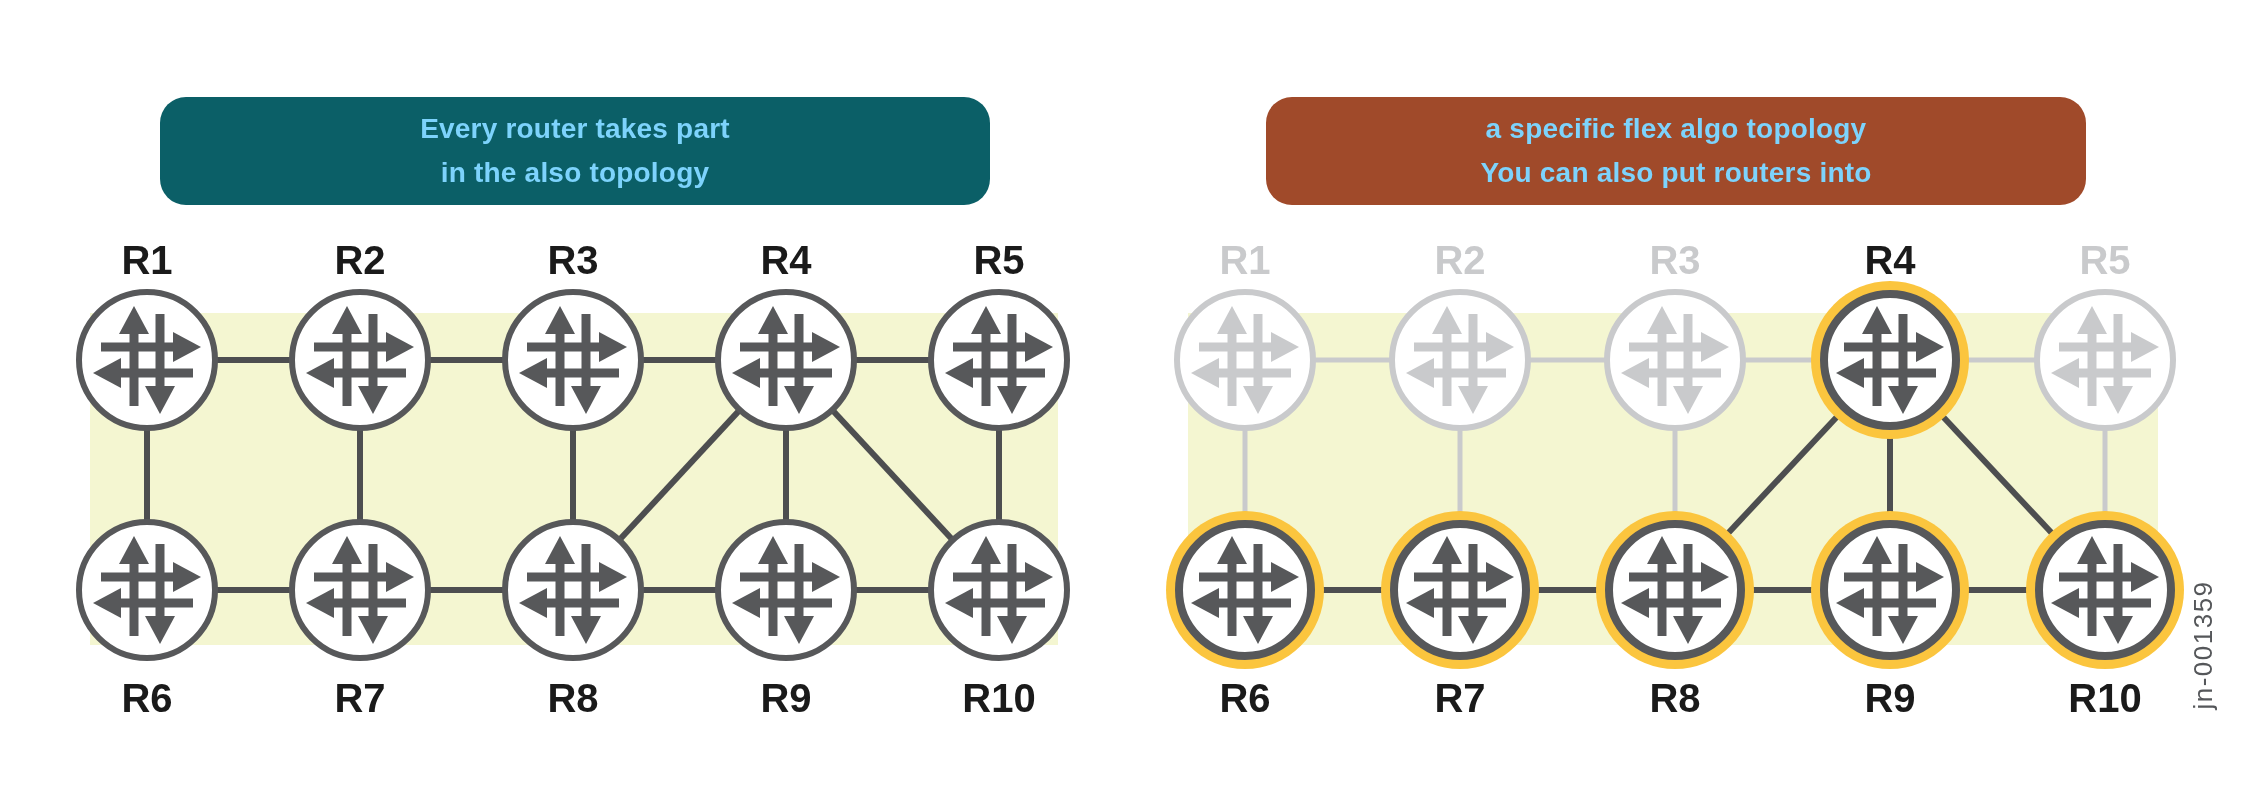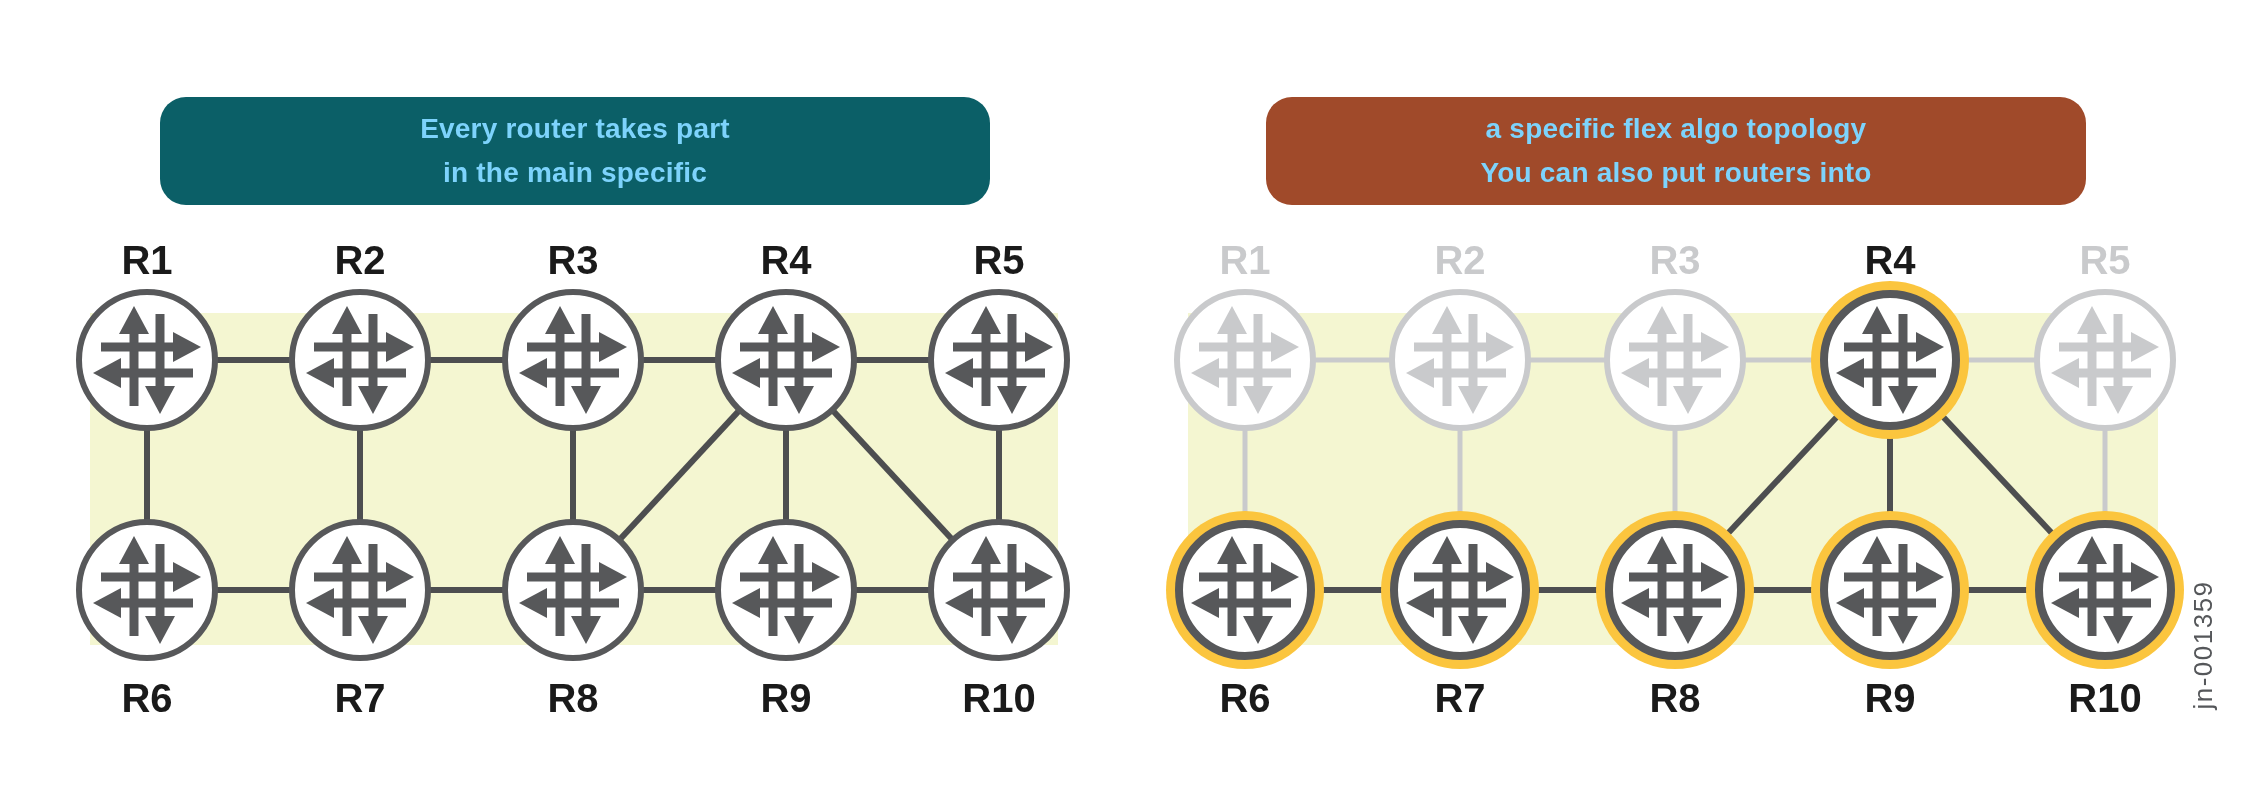--- a/index.html
+++ b/index.html
@@ -320,21 +320,21 @@
           <polygon points="54,-13 26,-28 26,2" fill="#57585A"></polygon>
           <line x1="46" y1="13" x2="-26" y2="13" stroke="#57585A" stroke-width="9"></line>
           <polygon points="-54,13 -26,-2 -26,28" fill="#57585A"></polygon>
         </g>
         <text x="2105" y="712" text-anchor="middle" font-family="&quot;Liberation Sans&quot;, sans-serif" font-size="40" font-weight="bold" fill="#1A1A1A">R10</text>
       </g>
     </svg>
 
   <div class="header-box" id="header-left" style="left: 160px; top: 97px; width: 830px; height: 108px; background: rgb(11, 95, 103);">
     <span>Every router takes part</span>
-    <span>in the main specific</span>
+    <span>in the also topology</span>
   </div>
 
   <div class="header-box" id="header-right" style="left: 1266px; top: 97px; width: 820px; height: 108px; background: rgb(160, 74, 42);">
     <span>a specific flex algo topology</span>
     <span>You can also put routers into</span>
   </div>
 
   <div class="figure-id">jn-001359</div>
 
 </div>

